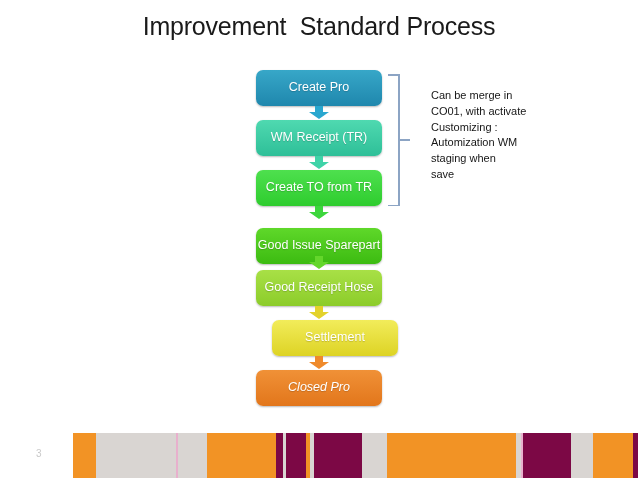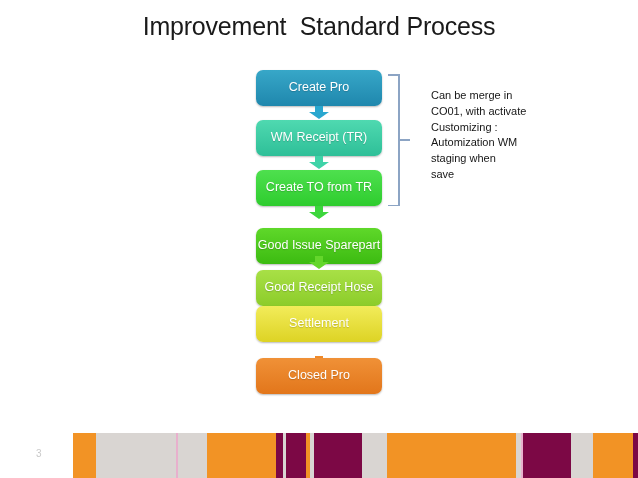--- a/index.html
+++ b/index.html
@@ -171,28 +171,28 @@
       <div class="stem" style="height: 6px; background: rgb(100, 214, 43);"></div>
       <div class="head" style="top: 6px; border-top: 7px solid rgb(100, 214, 43);"></div>
     </div>
     <div class="flow-box" style="top: 200px; background: linear-gradient(rgb(168, 224, 70) 0%, rgb(140, 204, 42) 100%); text-align: right;">
       <span>Good Receipt Hose</span>
     </div>
     <div class="arrow" style="top: 236px; height: 14px;">
       <div class="stem" style="height: 6px; background: rgb(227, 210, 43);"></div>
       <div class="head" style="top: 6px; border-top: 7px solid rgb(227, 210, 43);"></div>
     </div>
-    <div class="flow-box" style="top: 236px; background: linear-gradient(rgb(242, 236, 90) 0%, rgb(221, 211, 36) 100%);">
+    <div class="flow-box" style="top: 250px; background: linear-gradient(rgb(242, 236, 90) 0%, rgb(221, 211, 36) 100%); margin-left: 16px;">
       <span>Settlement</span>
     </div>
     <div class="arrow" style="top: 286px; height: 14px;">
       <div class="stem" style="height: 6px; background: rgb(239, 138, 43);"></div>
       <div class="head" style="top: 6px; border-top: 7px solid rgb(239, 138, 43);"></div>
     </div>
-    <div class="flow-box" style="top: 288px; background: linear-gradient(rgb(240, 145, 55) 0%, rgb(226, 118, 27) 100%);">
+    <div class="flow-box" style="top: 300px; background: linear-gradient(rgb(240, 145, 55) 0%, rgb(226, 118, 27) 100%); font-style: italic;">
       <span>Closed Pro</span>
     </div>
   </div>
 
 <div id="bracket">
   <div class="v"></div>
   <div class="t top"></div>
   <div class="t mid"></div>
   <div class="t bot"></div>
 </div>

